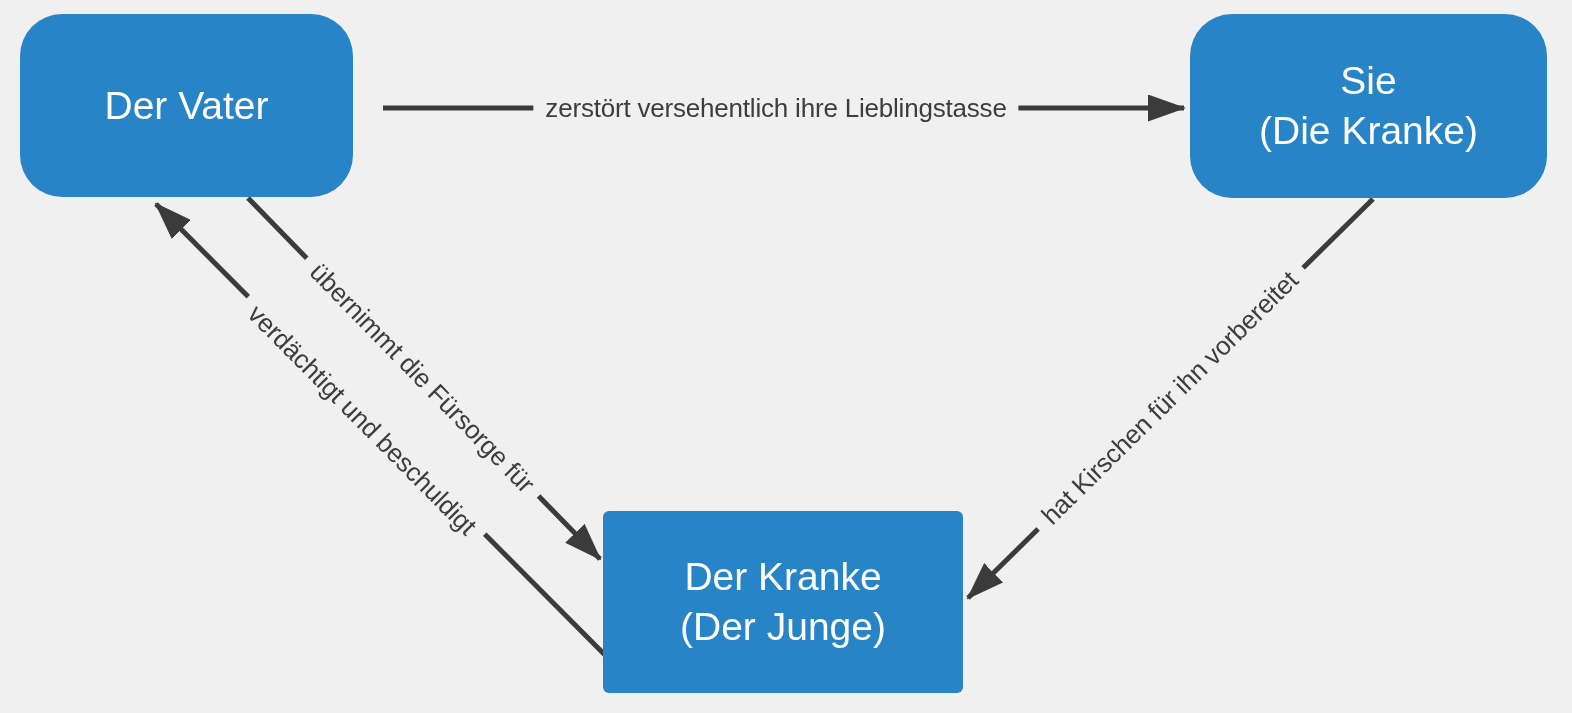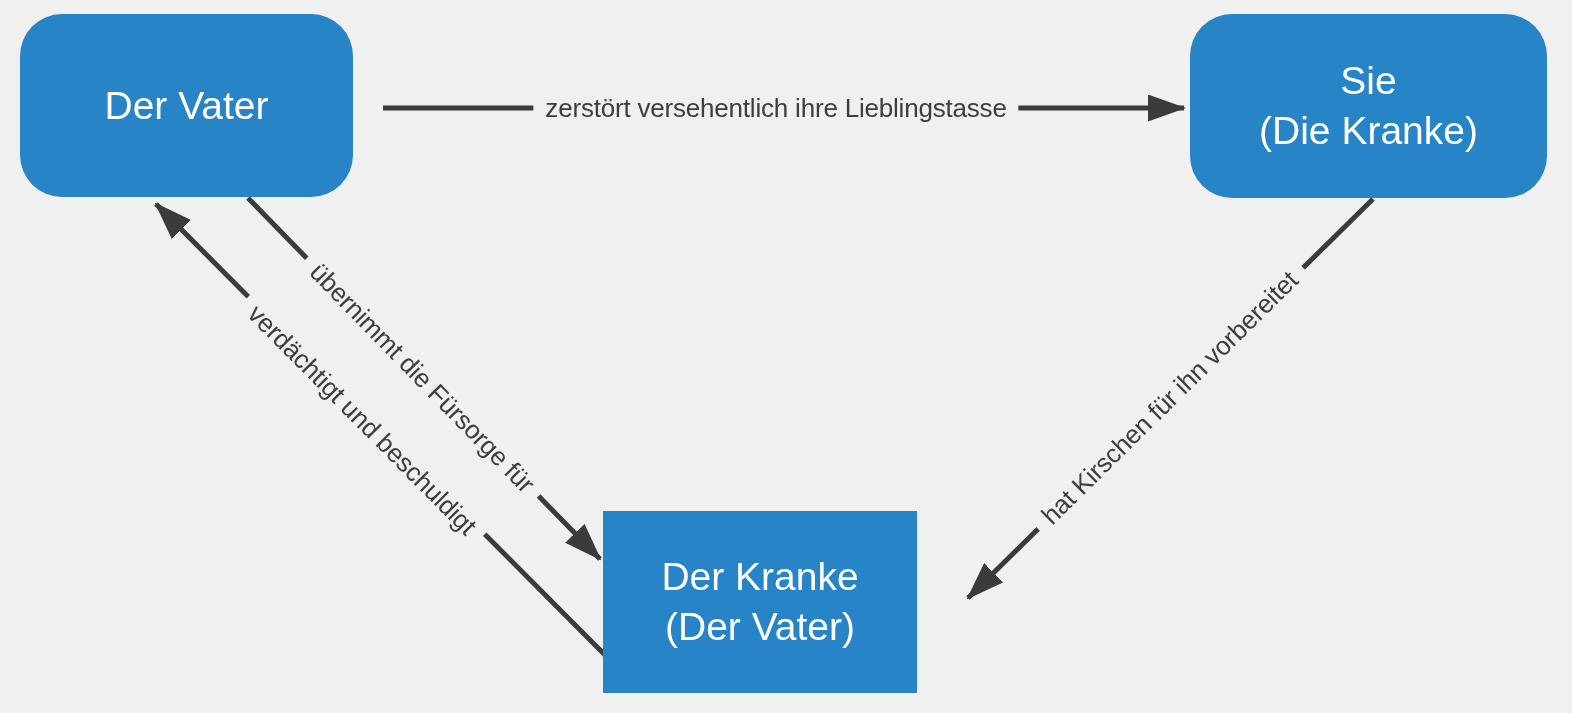--- a/index.html
+++ b/index.html
@@ -78,23 +78,23 @@
 
   <div class="node rounded" style="left:20px; top:14px; width:333px; height:183px;">
     <div>Der Vater</div>
   </div>
 
   <div class="node rounded" style="left:1190px; top:14px; width:357px; height:184px;">
     <div>Sie</div>
     <div>(Die Kranke)</div>
   </div>
 
-  <div class="node" style="left:603px; top:511px; width:314px; height:182px;">
+  <div class="node" style="left:603px; top:511px; width:360px; height:182px;border-radius:6px;">
     <div>Der Kranke</div>
-    <div>(Der Vater)</div>
+    <div>(Der Junge)</div>
   </div>
 
   <div class="edge-label horizontal" style="left:776px; top:108px;">zerstört versehentlich ihre Lieblingstasse</div>
 
   <div class="edge-label down-right-1" style="left:422px; top:378px;">übernimmt die Fürsorge für</div>
 
   <div class="edge-label down-right-2" style="left:362px; top:420px;">verdächtigt und beschuldigt</div>
 
   <div class="edge-label up-right" style="left:1170px; top:398px;">hat Kirschen für ihn vorbereitet</div>
 

